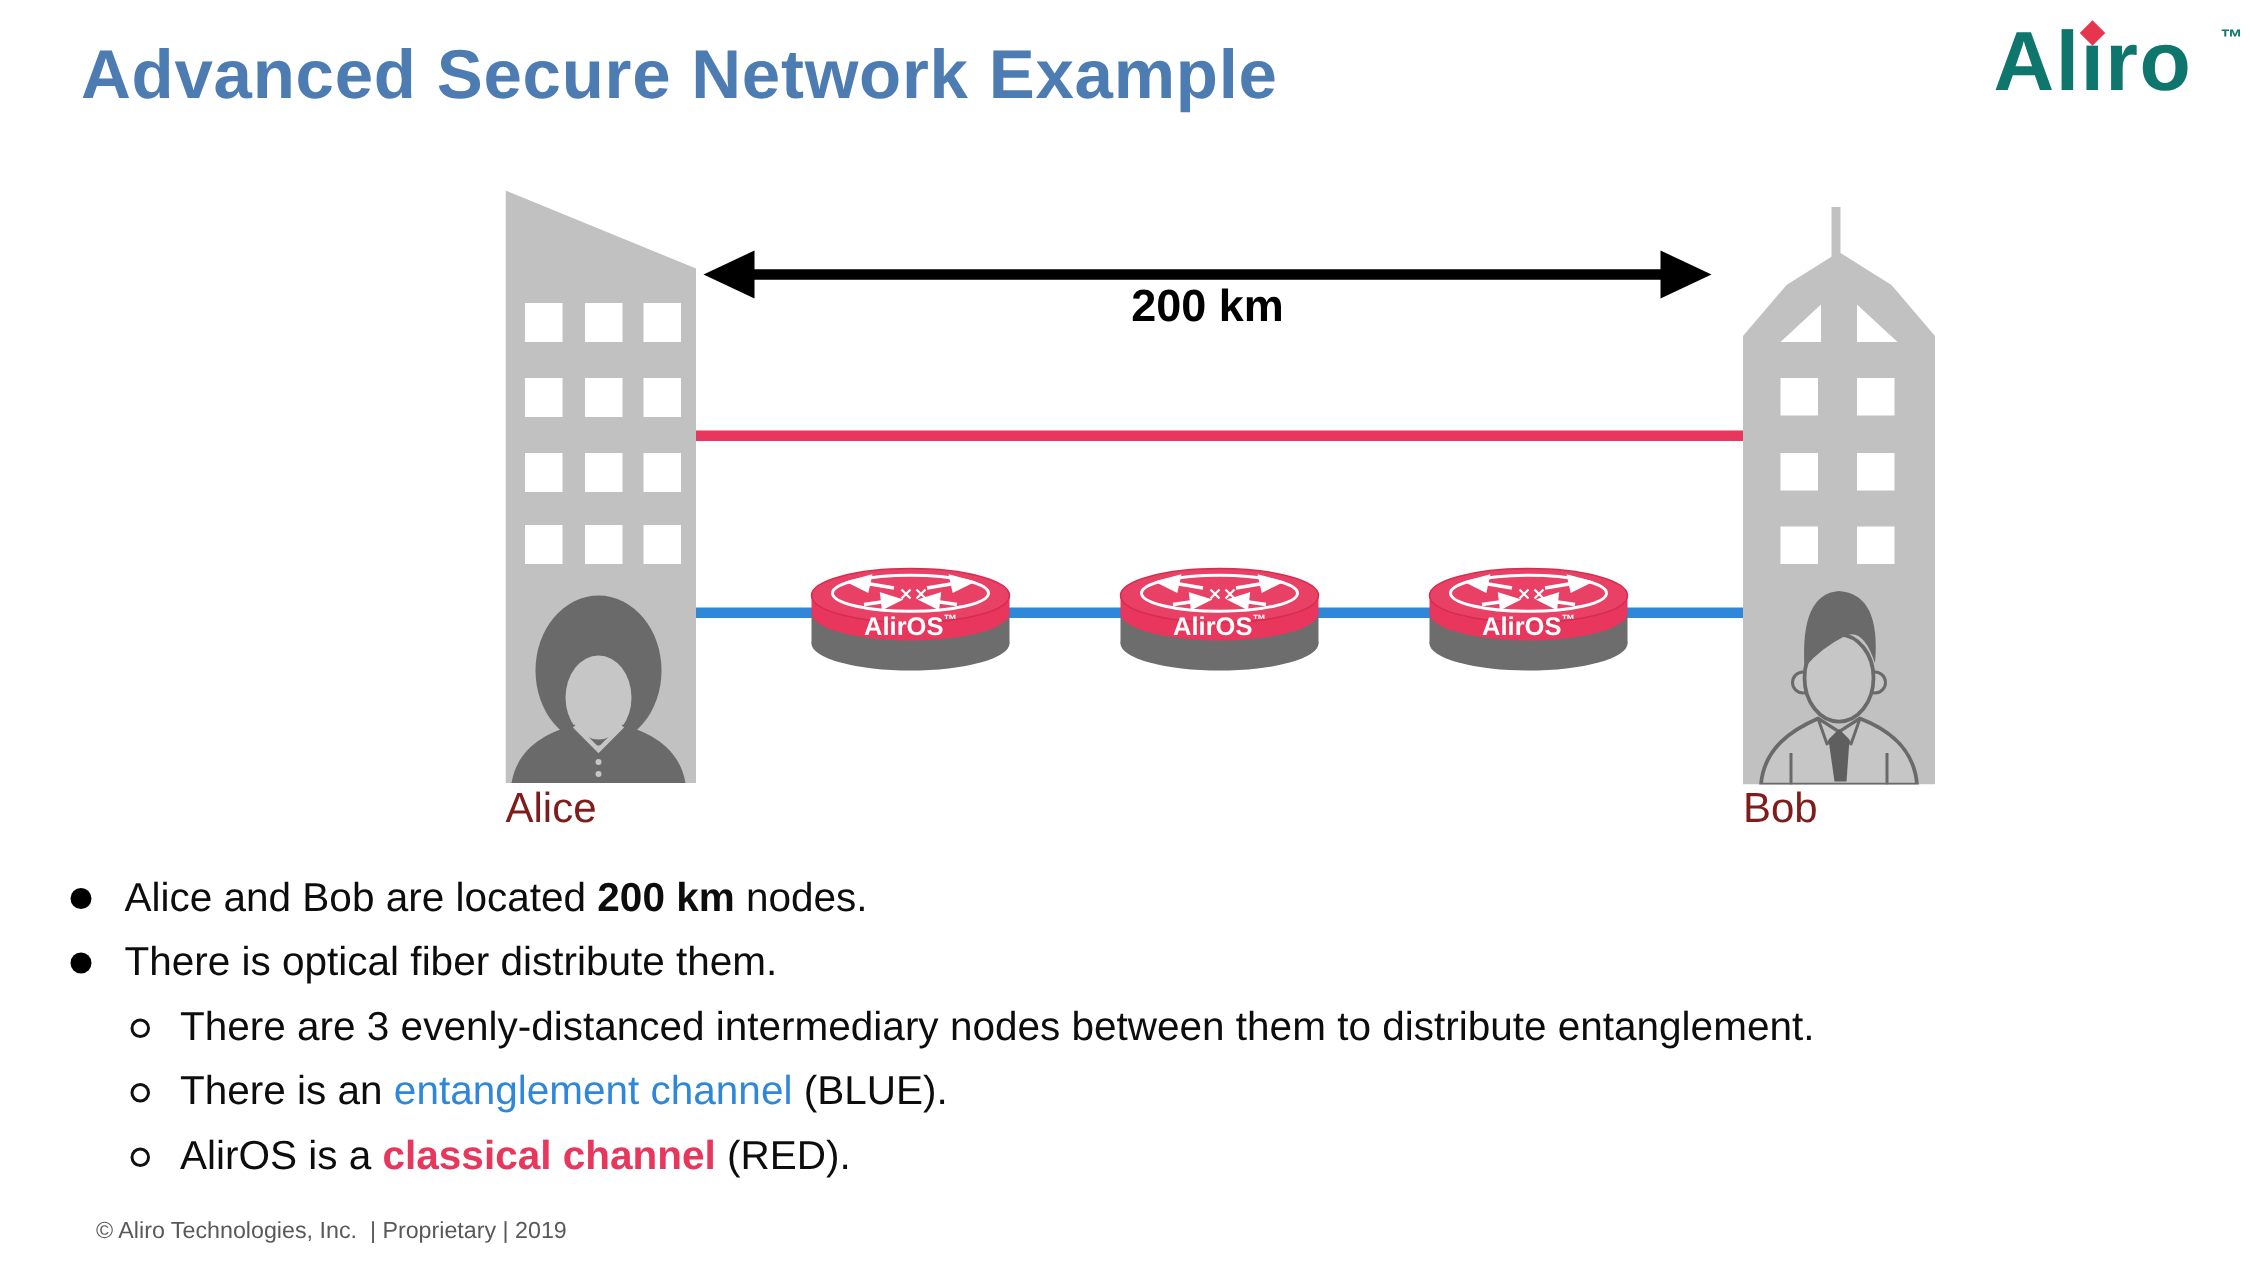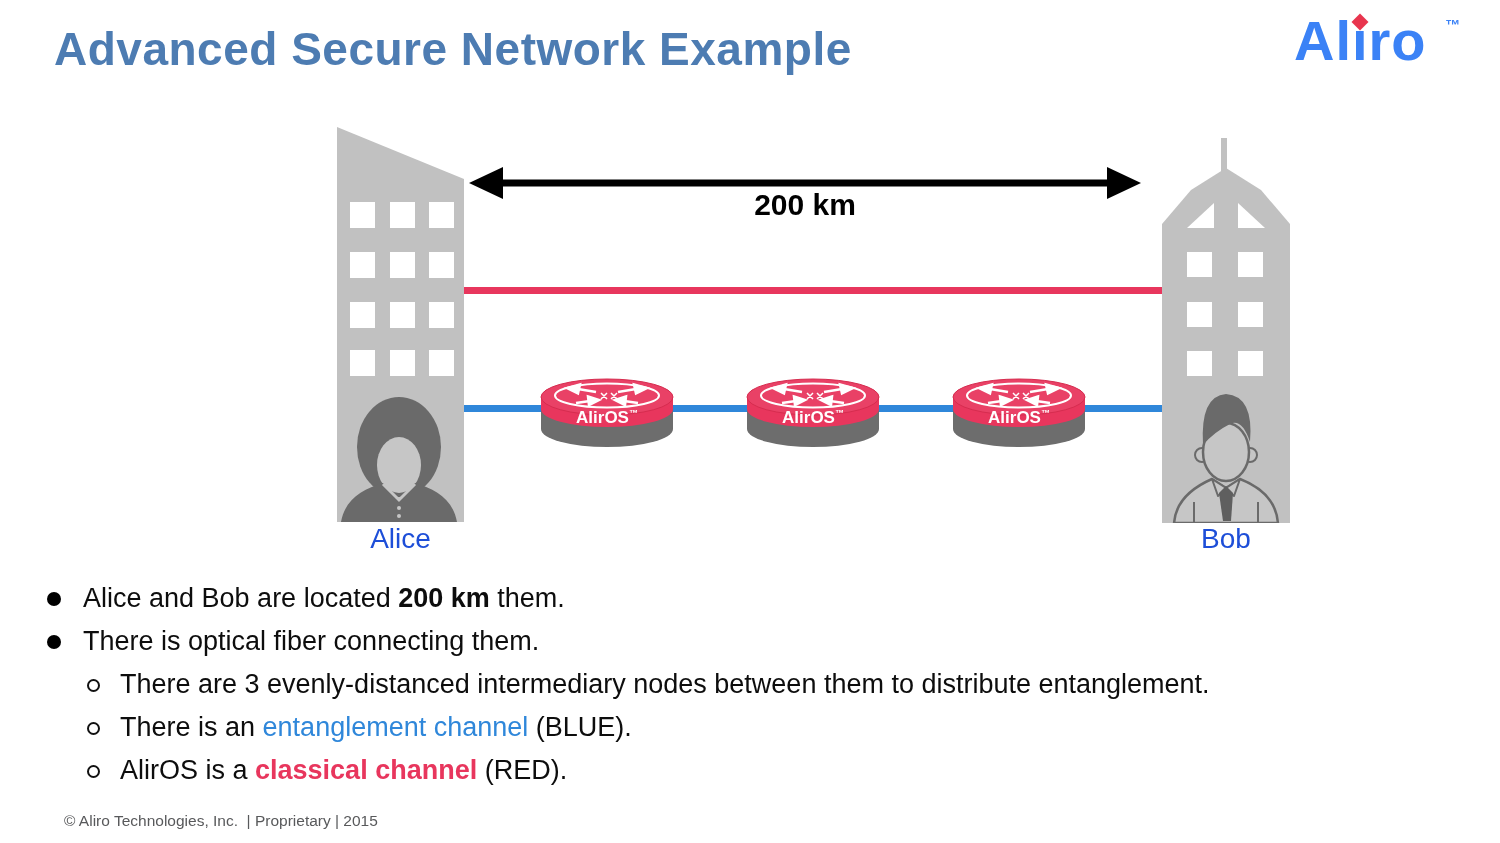--- a/index.html
+++ b/index.html
@@ -22,21 +22,21 @@
   .channel.classical { top:287px; }
   .channel.entanglement { top:405px; }
   .dist-arrow { position:absolute; left:467px; top:164px; width:676px; height:38px; z-index:1; }
   .dist-label { position:absolute; left:467px; top:188px; width:676px; text-align:center;
     font-size:30px; font-weight:bold; color:#000; z-index:1; }
   .bldg { position:absolute; z-index:2; }
   .bldg.left  { left:337px; top:127px; width:127px; height:395px; }
   .bldg.right { left:1162px; top:130px; width:128px; height:393px; }
   .router { position:absolute; top:378px; width:134px; height:70px; z-index:2; }
   .router.r1 { left:540px; } .router.r2 { left:746px; } .router.r3 { left:952px; }
-  .person-label { position:absolute; font-size:28px; color:#1d4ed8; text-align:center; z-index:2; }
+  .person-label { position:absolute; font-size:28px; color:#7f1d1d; z-index:2; }
   .person-label.alice { left:337px; top:523px; width:127px; }
   .person-label.bob   { left:1162px; top:523px; width:128px; }
   
   .bullets { position:absolute; left:0; top:577px; width:1500px; }
   .bullet-row { position:relative; font-size:27px; line-height:43px; color:#0d0d0d; }
   .bullet-row .marker { position:absolute; border-radius:50%; }
   .bullet-row.level1 .marker { left:47px; top:15px; width:14px; height:14px; background:#000; }
   .bullet-row.level2 .marker { left:87px; top:16px; width:13px; height:13px;
     border:2px solid #111; box-sizing:border-box; background:transparent; }
   .bullet-row.level1 .bullet-text { display:block; margin-left:83px; }
@@ -44,21 +44,21 @@
   
   .footer { position:absolute; left:64px; top:812px; font-size:15.5px; color:#58595b; white-space:pre; }
 </style>
 </head>
 <body>
 
 <div class="slide">
 
   <h1 class="title" style="color: rgb(77, 124, 178);">Advanced Secure Network Example</h1>
 
-  <div class="logo" style="color: #3b82f6;">
+  <div class="logo" style="color: #0f766e; margin-left: 35px;">
     <span class="logo-word"><span>Al</span><span class="logo-i"><span class="diamond" style="background: rgb(232, 53, 78);"></span><span>ı</span></span><span>ro</span></span>
     <span class="logo-tm">™</span>
   </div>
 
   <div class="diagram">
 
     <div class="channel classical" style="background: rgb(232, 54, 93);"></div>
     <div class="channel entanglement" style="background: rgb(47, 135, 218);"></div>
 
     <svg class="dist-arrow" viewBox="0 0 676 38">
@@ -183,35 +183,35 @@
         <path d="M32,393 L32,372 M96,393 L96,372" stroke="#6a6a6a" stroke-width="2" fill="none"></path>
       </g>
     </svg>
     <div class="person-label bob">Bob</div>
 
   </div>
 
   <div class="bullets">
       <div class="bullet-row level1">
         <span class="marker"></span>
-        <span class="bullet-text"><span>Alice and Bob are located </span><span style="font-weight: bold;">200 km</span><span> them.</span></span>
+        <span class="bullet-text"><span>Alice and Bob are located </span><span style="font-weight: bold;">200 km</span><span> nodes.</span></span>
       </div>
       <div class="bullet-row level1">
         <span class="marker"></span>
-        <span class="bullet-text"><span>There is optical fiber connecting them.</span></span>
+        <span class="bullet-text"><span>There is optical fiber distribute them.</span></span>
       </div>
       <div class="bullet-row level2">
         <span class="marker"></span>
         <span class="bullet-text"><span>There are 3 evenly-distanced intermediary nodes between them to distribute entanglement.</span></span>
       </div>
       <div class="bullet-row level2">
         <span class="marker"></span>
         <span class="bullet-text"><span>There is an </span><span style="font-weight: normal; color: rgb(47, 135, 218);">entanglement channel</span><span> (BLUE).</span></span>
       </div>
       <div class="bullet-row level2">
         <span class="marker"></span>
         <span class="bullet-text"><span>AlirOS is a </span><span style="font-weight: bold; color: rgb(232, 54, 93);">classical channel</span><span> (RED).</span></span>
       </div>
     </div>
 
-  <div class="footer">© Aliro Technologies, Inc.  | Proprietary | 2015</div>
+  <div class="footer">© Aliro Technologies, Inc.  | Proprietary | 2019</div>
 
 </div>
 
 </body></html>

